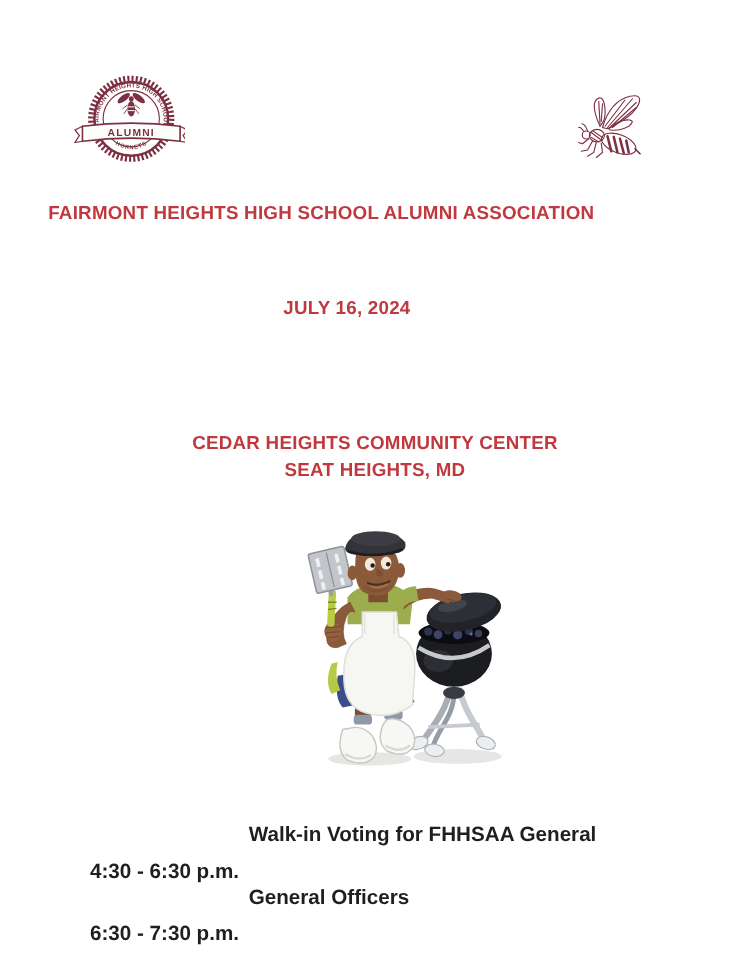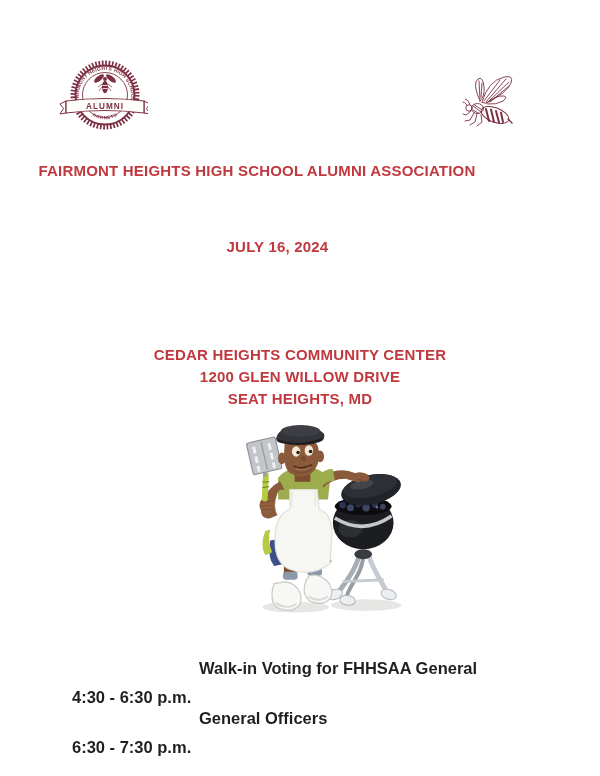--- a/index.html
+++ b/index.html
@@ -98,21 +98,20 @@
   <div class="title">
     <div>FAIRMONT HEIGHTS HIGH SCHOOL ALUMNI ASSOCIATION</div>
   </div>
 
   <div class="datetime">
     <div>JULY 16, 2024</div>
   </div>
 
   <div class="venue">
     <div>CEDAR HEIGHTS COMMUNITY CENTER</div>
-    <div>1200 GLEN WILLOW DRIVE</div>
     <div>SEAT HEIGHTS, MD</div>
   </div>
 
   <svg class="griller" viewBox="0 0 190 200" aria-hidden="true">
     <ellipse cx="64" cy="190" rx="34" ry="5.5" fill="#e6e6e4"></ellipse>
     <ellipse cx="136" cy="188" rx="36" ry="6" fill="#e6e6e4"></ellipse>
 
     <g>
       <path d="M130,132 C127,150 116,163 107,176" stroke="#a9aeb6" stroke-width="5" fill="none"></path>
       <path d="M137,132 C141,150 151,162 157,174" stroke="#c6cbd1" stroke-width="5" fill="none"></path>

